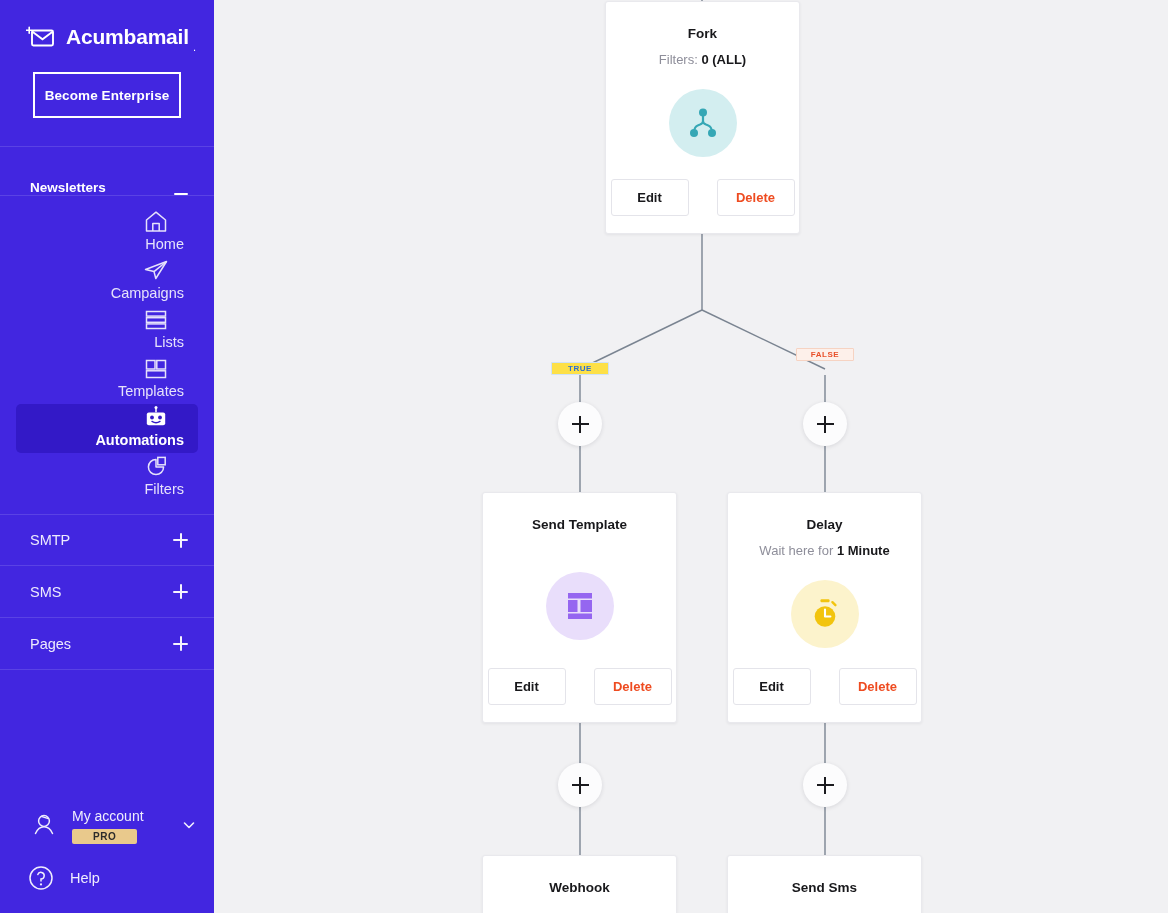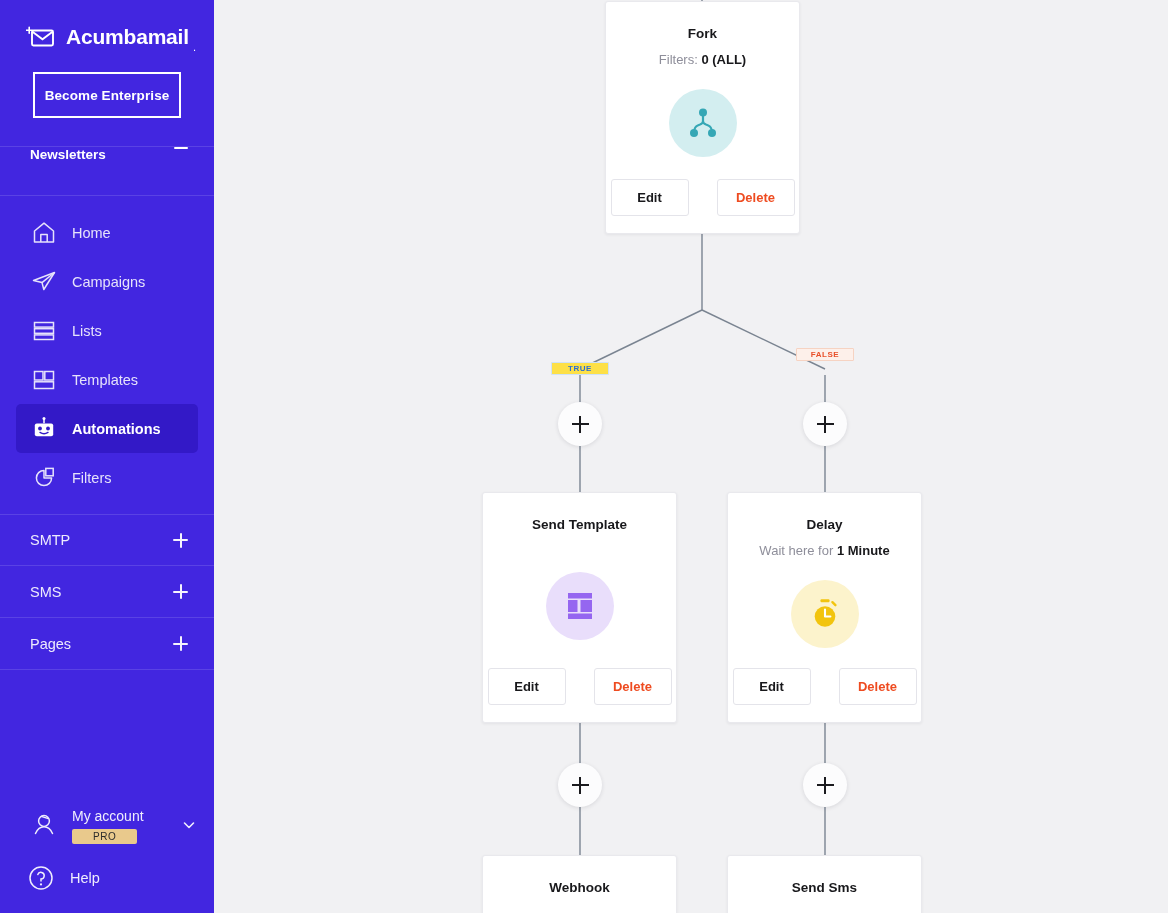--- a/index.html
+++ b/index.html
@@ -41,43 +41,43 @@
     height: 46px; width: 100%;
     border: 2px solid #fff; background: transparent;
     color: #fff; font-size: 13.5px; font-weight: 700;
     cursor: pointer; letter-spacing: 0.1px;
     font-family: inherit;
   }
 
   .section-head {
     margin-top: 28px;
     height: 50px;
-    display: flex; align-items: flex-start; justify-content: space-between;
+    display: flex; align-items: flex-end; justify-content: space-between;
     padding: 0 26px 0 30px;
     border-top: 1px solid rgba(255,255,255,0.13);
     border-bottom: 1px solid rgba(255,255,255,0.13);
     cursor: pointer;
   }
   .section-head .lbl { font-size: 13.5px; font-weight: 700; }
   .minus-icon { width: 14px; height: 2px; background: #fff; border-radius: 1px; }
   .plus-icon {
     width: 15px; height: 15px; position: relative; opacity: 0.95;
   }
   .plus-icon::before, .plus-icon::after {
     content: ''; position: absolute; background: #fff; border-radius: 1px;
   }
   .plus-icon::before { left: 0; top: 6.5px; width: 15px; height: 2px; }
   .plus-icon::after  { top: 0; left: 6.5px; height: 15px; width: 2px; }
 
   .nav { padding: 12px 0 0 0; }
   .nav-item {
-    display: flex; align-items: center;
+    display: flex; align-items: flex-end;
     height: 49px; margin: 0 16px; padding: 0 14px;
     border-radius: 5px; cursor: pointer;
-    color: #E6E2FB; font-size: 14.5px;
+    color: #E6E2FB; font-size: 14.5px; flex-direction: column;
   }
   .nav-item.active { background: #3319C7; color: #fff; font-weight: 700; }
   .nav-ico { width: 28px; height: 28px; flex: 0 0 28px; margin-right: 14px;
              display: flex; align-items: center; justify-content: center; }
   .nav-ico svg { display: block; }
 
   .collapsible {
     height: 52px; display: flex; align-items: center; justify-content: space-between;
     padding: 0 26px 0 30px;
     border-bottom: 1px solid rgba(255,255,255,0.13);
@@ -88,21 +88,21 @@
   .account-block { position: absolute; left: 0; bottom: 0; width: 214px; padding-bottom: 14px; }
   .account-row {
     display: flex; align-items: center; padding: 0 18px 0 28px; height: 52px; cursor: pointer;
   }
   .account-ico { width: 32px; height: 32px; flex: 0 0 32px; margin-right: 12px; }
   .account-txt { flex: 1; }
   .account-label { font-size: 14px; color: #EFEDFD; line-height: 17px; }
   .pro-badge {
     display: inline-block; margin-top: 4px;
     background: #E9C98C; color: #2B2B2B;
-    font-size: 10px; font-weight: 400; letter-spacing: 0.6px;
+    font-size: 10px; font-weight: 700; letter-spacing: 0.6px;
     padding: 2px 21px; border-radius: 2px;
   }
   .chevron { width: 14px; height: 14px; flex: 0 0 14px; margin-left: 6px; }
   .help-row { display: flex; align-items: center; padding: 6px 18px 0 26px; height: 48px; cursor: pointer; }
   .help-ico { width: 30px; height: 30px; flex: 0 0 30px; margin-right: 14px; }
   .help-label { font-size: 14.5px; color: #EFEDFD; }
 
   
   .canvas { position: relative; flex: 1; height: 913px; background: #F1F1F3; overflow: hidden; }
   .flow-svg { position: absolute; left: 0; top: 0; width: 954px; height: 913px; }

